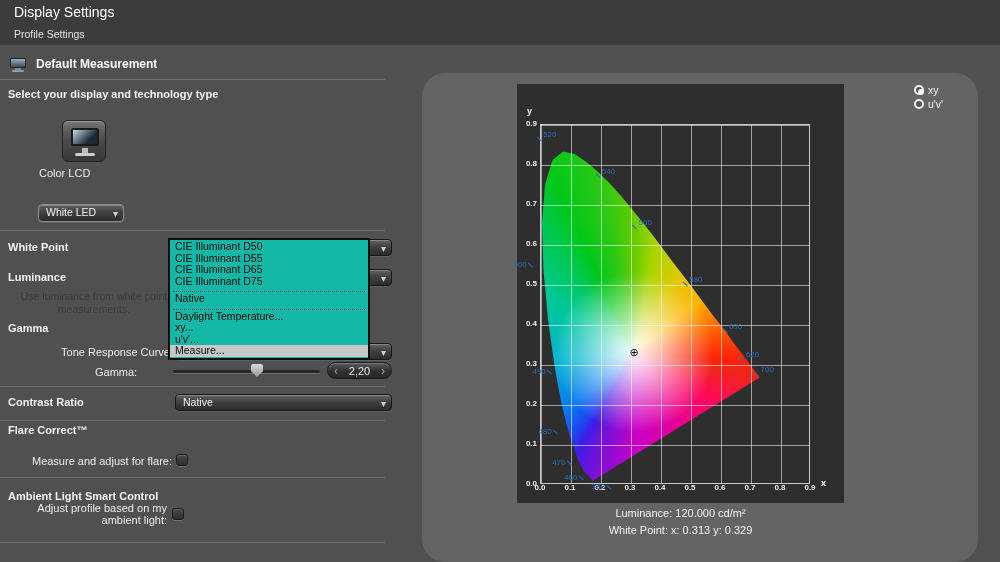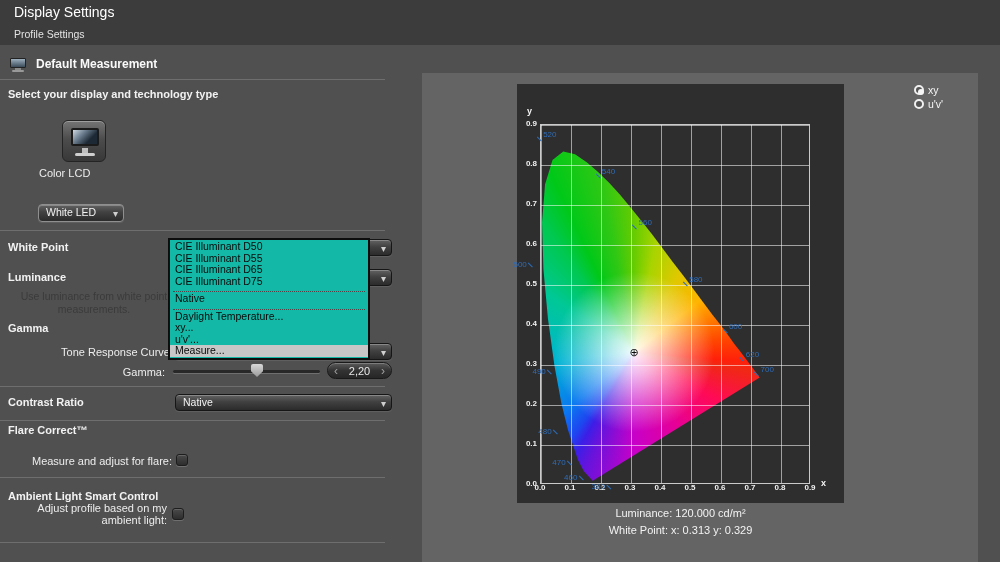--- a/index.html
+++ b/index.html
@@ -61,21 +61,21 @@
   .checkbox{position:absolute;width:12px;height:12px;border-radius:3px;border:1px solid #1d1d1d;
     background:linear-gradient(#4a4a4a,#2d2d2d);box-shadow:0 1px 0 rgba(255,255,255,.18),inset 0 1px 0 rgba(255,255,255,.15);}
 
   
   .menu{position:absolute;left:168px;top:238px;width:202px;background:#14b8a6;border:2px solid #0d0d0d;z-index:20;padding:1px 0;}
   .menu-item{font-size:10.5px;line-height:11.5px;color:#0a0a0a;padding:0 5px;white-space:nowrap;}
   .menu-item.hl{background:#c7c7c7;}
   .menu-sep{height:4px;margin:1px 3px;border-bottom:1px dotted #4a4a4a;}
 
   
-  .panel{position:absolute;left:422px;top:73px;width:556px;height:489px;background:#646464;}
+  .panel{position:absolute;left:422px;top:73px;width:556px;height:489px;background:#646464;border-radius:23px;}
   .chart{position:absolute;left:95px;top:11px;width:327px;height:419px;background:#2e2e2e;}
   .plot{position:absolute;left:23px;top:40px;width:270px;height:360px;border:1px solid rgba(255,255,255,.75);}
   .horseshoe{position:absolute;left:0;top:0;width:100%;height:100%;
     background:
       radial-gradient(circle at 34.78% 63.44%, rgba(255,255,255,.95) 0px, rgba(255,255,255,.72) 22px, rgba(255,255,255,0) 80px),
       conic-gradient(from 0deg at 34.78% 63.44%,
         #66cc00 0deg,#a8d400 11deg,#e0c800 30deg,#ffb400 52deg,#ff7800 68deg,#ff4600 82deg,
         #ff200a 95deg,#f02814 99deg,#ff0a56 120deg,#e60096 150deg,#c800c8 180deg,#6414dc 203deg,
         #3c1ee6 210deg,#1e46f0 216deg,#0a78f0 229deg,#00b4d2 263deg,#00c896 304deg,#00c850 325deg,
         #00c818 335deg,#2ec814 349deg,#66cc00 360deg);}
@@ -143,21 +143,21 @@
   <div class="dropdown dd-lum">
     <span class="chev">▾</span>
   </div>
   <div class="hint">Use luminance from white point measurements.</div>
 
   <div class="label-bold" style="left:8px;top:322px">Gamma</div>
   <div class="label" style="left:30px;top:346px;width:143px;text-align:right">Tone Response Curve:</div>
   <div class="dropdown dd-trc">
     <span class="chev">▾</span>
   </div>
-  <div class="label" style="left:95px;top:366px;width:70px;text-align:right">Gamma:</div>
+  <div class="label" style="left:95px;top:366px;width:70px;">Gamma:</div>
   <div class="slider-track"></div>
   <div class="slider-thumb"></div>
   <div class="stepper">
     <span class="arr">‹</span>
     <span>2,20</span>
     <span class="arr">›</span>
   </div>
   <div class="divider" style="top:386px"></div>
 
   <div class="label-bold" style="left:8px;top:396px">Contrast Ratio</div>

